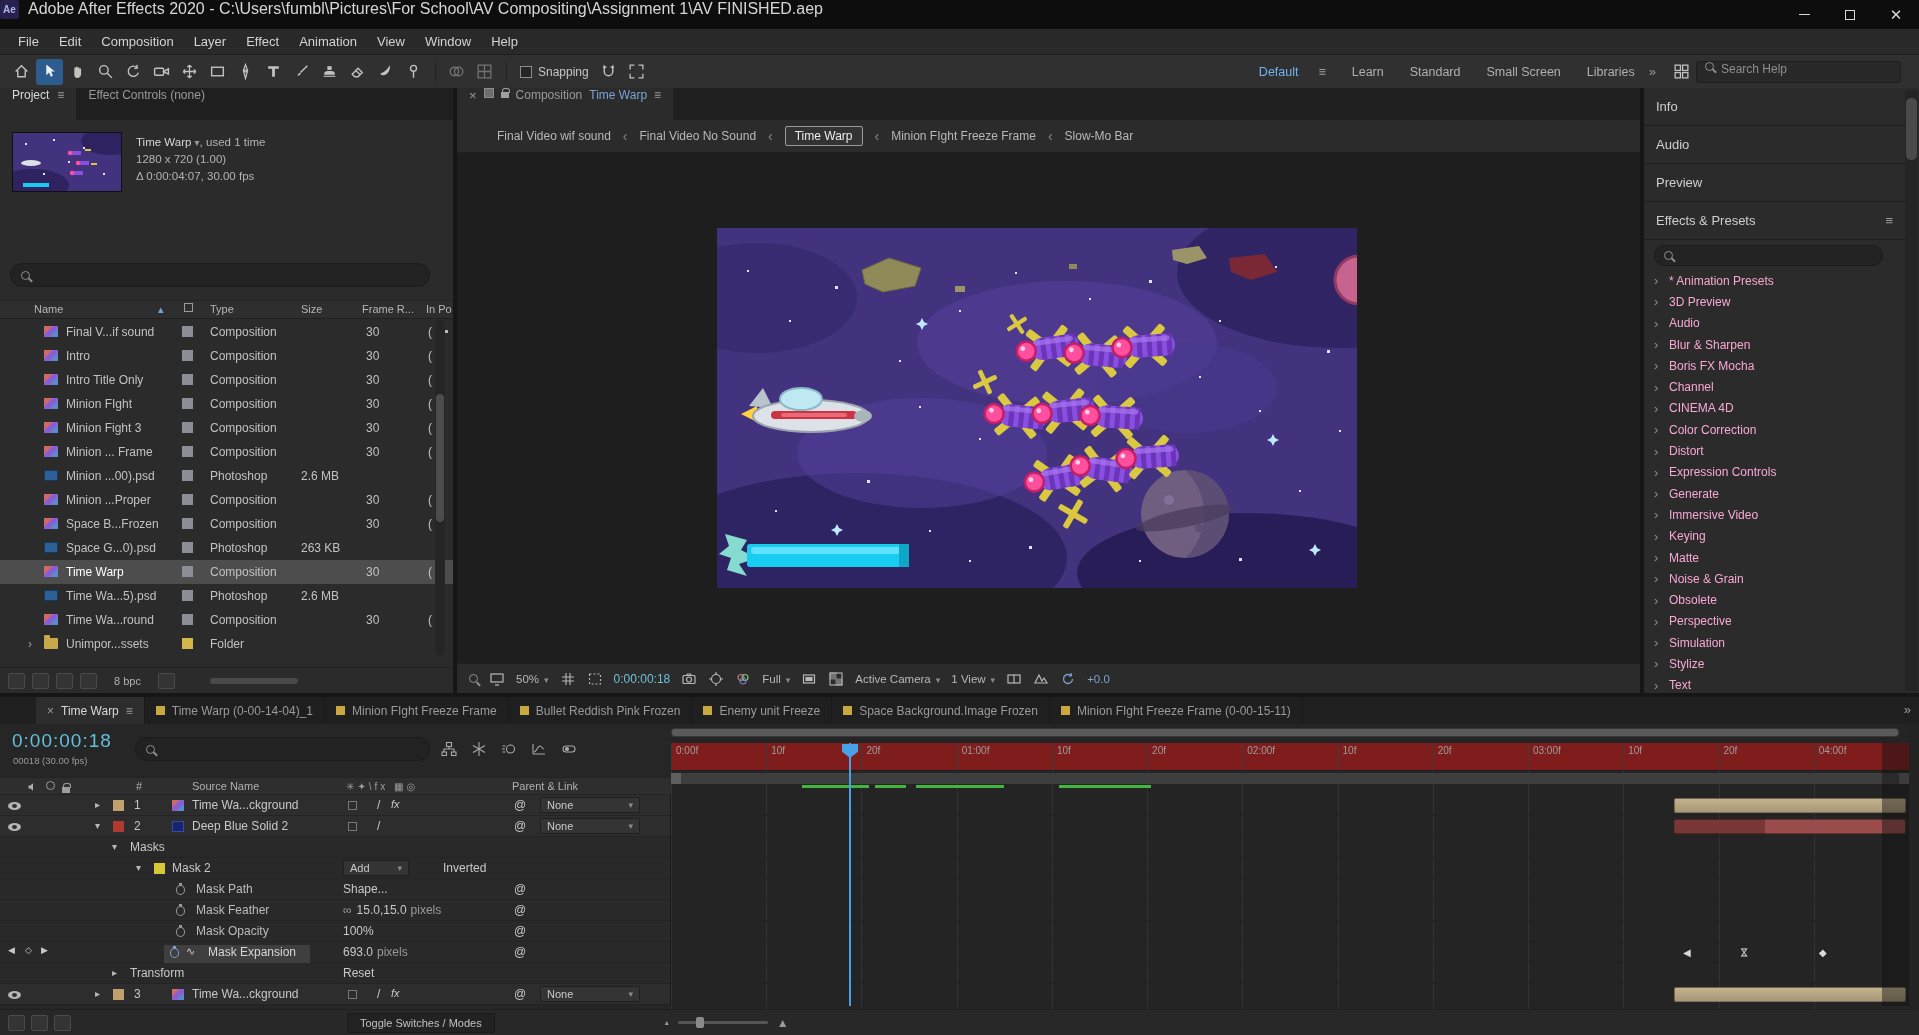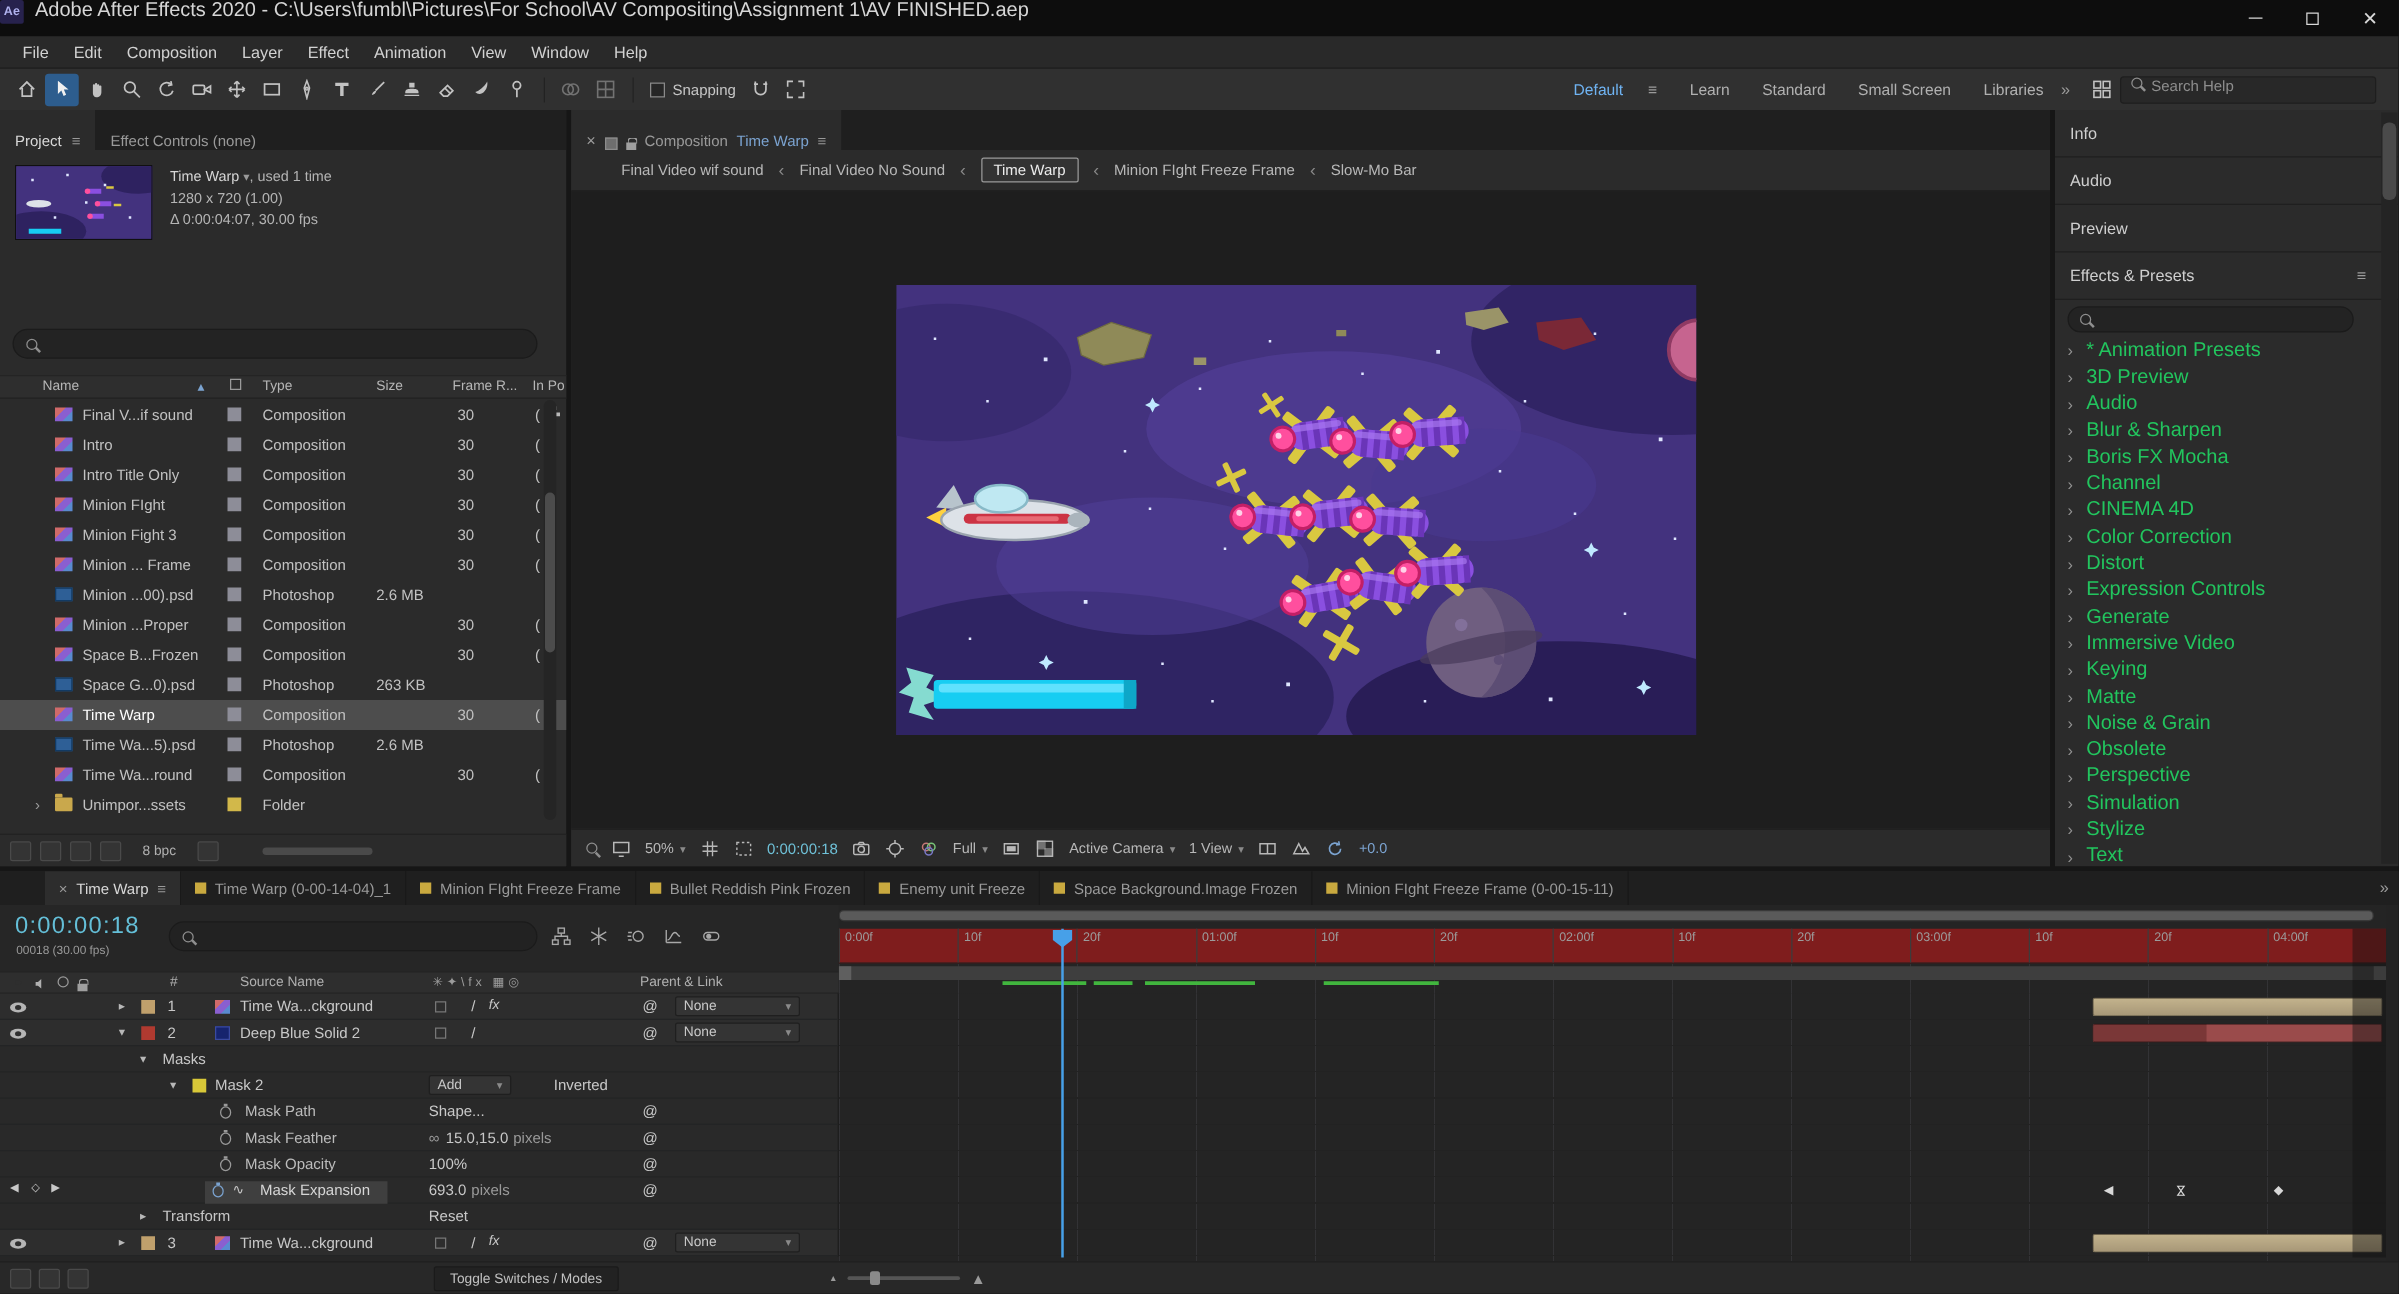--- a/index.html
+++ b/index.html
@@ -31,21 +31,21 @@
 .ws.active::after{content:"\2261";color:#9a9a9a;margin-left:20px}
 .tb-overflow{color:#9a9a9a;margin-right:12px;font-size:13px}
 .helpsearch{display:flex;align-items:flex-start;gap:7px;background:#282828;border:1px solid #1e1e1e;border-radius:3px;height:22px;width:205px;padding:0 8px;margin-right:10px}
 .helpsearch input{background:transparent;border:none;outline:none;color:#c6c6c6;font:inherit;width:100%}
 .helpsearch input::placeholder{color:#8e8e8e}
 .mag{width:9px;height:9px;border:1.5px solid #8f8f8f;border-radius:50%;position:relative;flex:none}
 .mag::after{content:"";position:absolute;width:5px;height:1.5px;background:#8f8f8f;transform:rotate(45deg);right:-4px;bottom:-2px}
 
 .panel{position:absolute;background:#2b2b2b}
 .ptabs{height:32px;background:#1f1f1f;display:flex;align-items:stretch}
-.ptab{display:flex;align-items:flex-end;gap:8px;padding:0 12px;color:#9a9a9a;white-space:nowrap}
+.ptab{display:flex;align-items:flex-start;gap:8px;padding:0 12px;color:#9a9a9a;white-space:nowrap}
 .ptab.active{background:#2b2b2b;color:#d8d8d8}
 .ptab.active::after{content:"\2261";color:#9a9a9a}
 .lock{width:8px;height:6px;background:#9f9f9f;position:relative;margin-top:4px;flex:none}
 .lock::before{content:"";position:absolute;top:-4px;left:1px;width:6px;height:4px;border:1px solid #9f9f9f;border-bottom:none;border-radius:3px 3px 0 0}
 .sq-ico{width:10px;height:10px;background:#6e6e6e;border:1px solid #8c8c8c;flex:none}
 .x-ico{color:#9a9a9a;font-size:13px}
 
 #project{left:0;top:88px;width:453px;height:605px}
 .prev-wrap{position:absolute;left:12px;top:44px;display:flex;gap:14px}
 .thumb{width:110px;height:60px;border:1px solid #101010;background:#43327e}
@@ -96,21 +96,21 @@
 .cval{white-space:nowrap}
 .cval::after{content:"\25BE";color:#8a8a8a;margin-left:5px;font-size:9px}
 .ctime{color:#6fc1d8;font-size:12px}
 .cexp{color:#7ba3d0}
 
 #rightp{left:1644px;top:88px;width:275px;height:605px}
 .rp-head{height:38px;border-bottom:1px solid #1f1f1f;display:flex;align-items:center;padding:0 12px;font-size:13px;color:#cfcfcf}
 .rp-head.fx::after{content:"\2261";margin-left:auto;color:#9a9a9a;padding-right:14px}
 .rp-search{height:30px;display:flex;align-items:center;padding:0 10px}
 .rp-searchbox{flex:1;height:21px;background:#232323;border:1px solid #1b1b1b;border-radius:11px;display:flex;align-items:center;padding:0 9px;margin-right:26px}
-.fxlist{font-size:16px;color:#22c55e}
+.fxlist{font-size:12px;color:#f9a8d4}
 .fx-item{height:21.3px;display:flex;align-items:center;padding-left:10px;white-space:nowrap}
 .fx-item::before{content:"\203A";color:#909090;width:15px;font-size:13px}
 .rp-track{position:absolute;right:1px;top:2px;width:13px;height:601px;background:#242424}
 .rp-thumb{position:absolute;left:1px;right:1px;top:8px;height:62px;background:#4a4a4a;border-radius:5px}
 
 #timeline{left:0;top:697px;width:1919px;height:338px;background:#262626}
 .tl-tabs{position:absolute;left:0;top:0;width:1919px;height:27px;background:#1f1f1f;display:flex;align-items:stretch;padding-left:36px}
 .tl-tab{display:flex;align-items:center;gap:7px;padding:0 11px;color:#9a9a9a;border-right:1px solid #191919;white-space:nowrap;font-size:12px}
 .tl-tab:not(.active)::before{content:"";width:9px;height:9px;background:#c9a93f;flex:none}
 .tl-tab.active{background:#2d2d2d;color:#d8d8d8}

